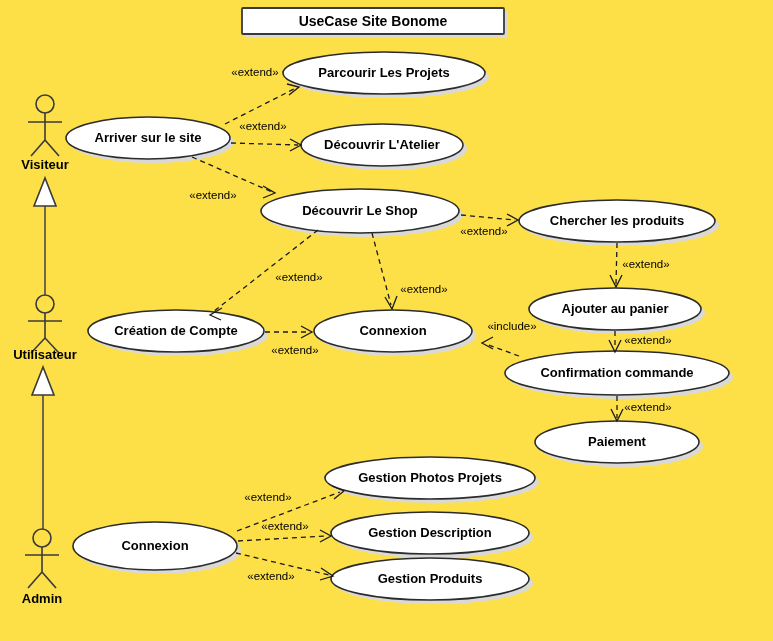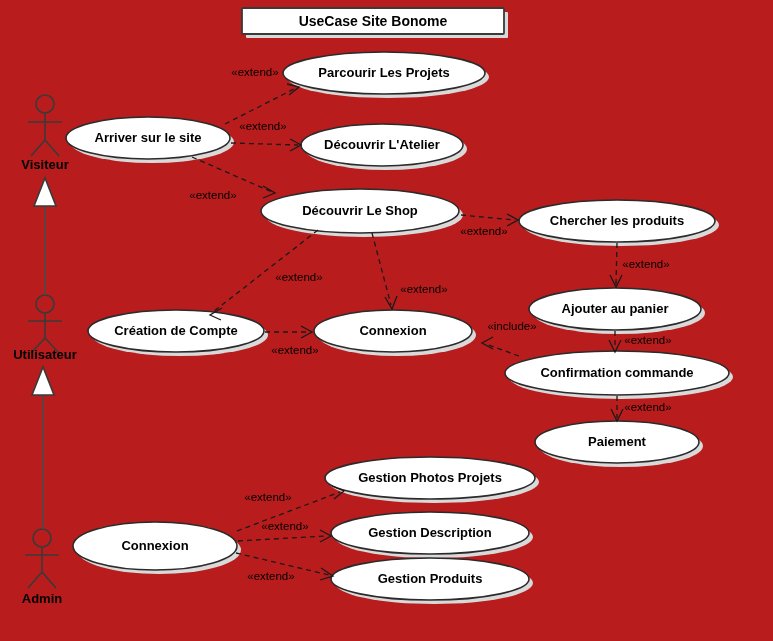--- a/index.html
+++ b/index.html
@@ -7,21 +7,21 @@
     padding: 0;
     background: #ffffff;
   }
   body {
     font-family: "Liberation Sans", sans-serif;
   }
   #canvas {
     position: relative;
     width: 773px;
     height: 641px;
-    background: #b91c1c;
+    background: #fde047;
     overflow: hidden;
   }
   #diagram-svg {
     position: absolute;
     top: 0;
     left: 0;
     width: 773px;
     height: 641px;
   }
   .uc-label {

